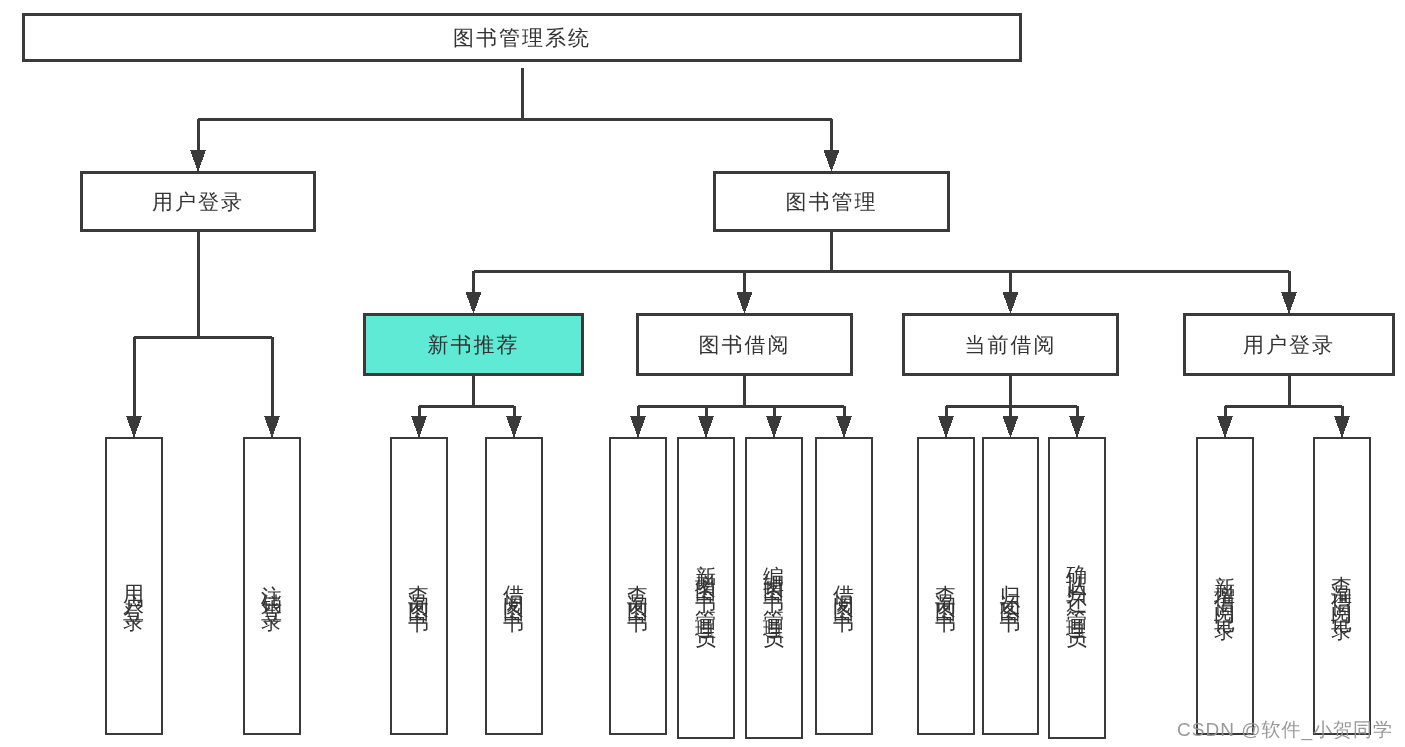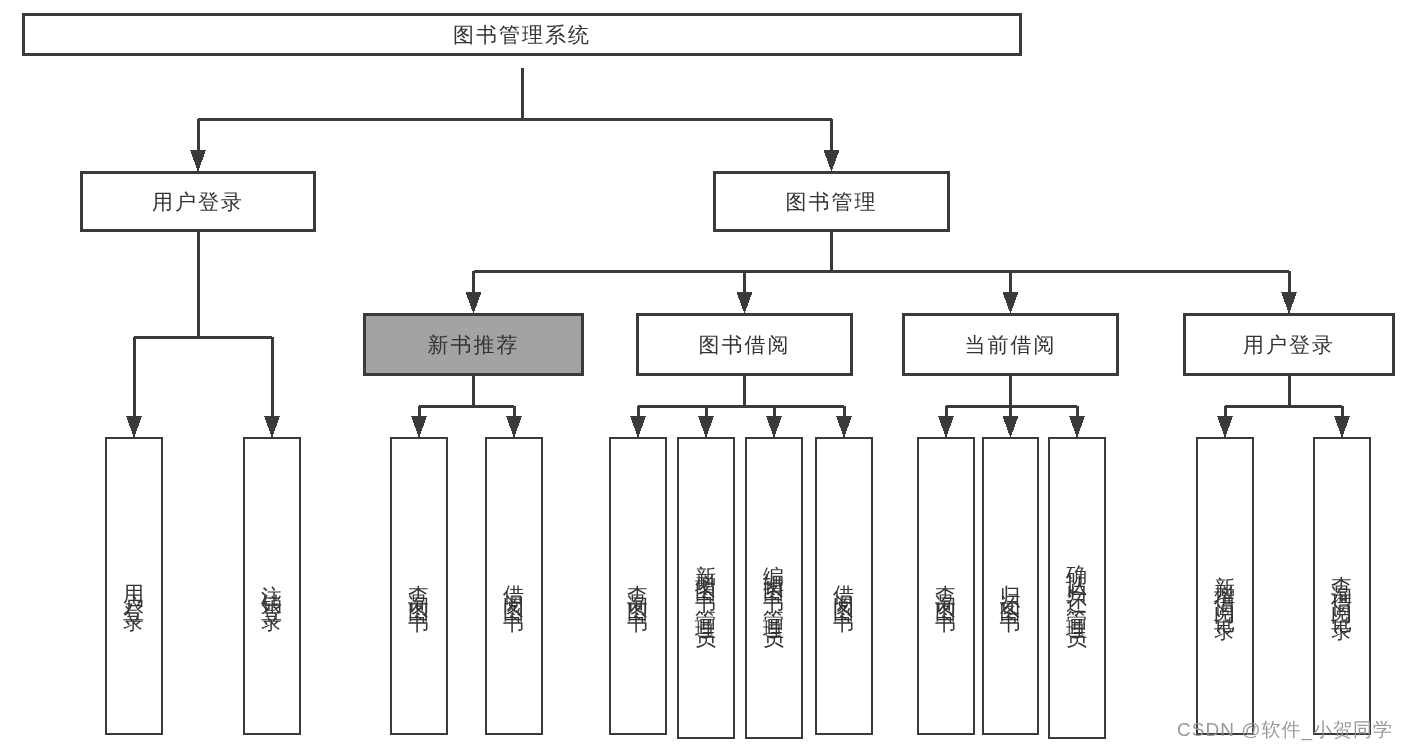--- a/index.html
+++ b/index.html
@@ -111,36 +111,36 @@
       <line x1="1077" y1="406" x2="1077" y2="420" stroke="#3a3a3a" stroke-width="3"></line>
       <polygon points="1077,438 1069,416 1085,416" fill="#3a3a3a"></polygon>
       <line x1="1289" y1="376" x2="1289" y2="406" stroke="#3a3a3a" stroke-width="3"></line>
       <line x1="1225" y1="406" x2="1342" y2="406" stroke="#3a3a3a" stroke-width="3"></line>
       <line x1="1225" y1="406" x2="1225" y2="420" stroke="#3a3a3a" stroke-width="3"></line>
       <polygon points="1225,438 1217,416 1233,416" fill="#3a3a3a"></polygon>
       <line x1="1342" y1="406" x2="1342" y2="420" stroke="#3a3a3a" stroke-width="3"></line>
       <polygon points="1342,438 1334,416 1350,416" fill="#3a3a3a"></polygon>
     </svg>
   <div class="watermark">CSDN @软件_小贺同学</div>
-<div class="node h-node" style="left: 22px; top: 13px; width: 1000px; height: 43px; border-color: rgb(58, 58, 58); background: rgb(255, 255, 255);">
+<div class="node h-node" style="left: 22px; top: 13px; width: 1000px; height: 49px; border-color: rgb(58, 58, 58); background: rgb(255, 255, 255);">
       <span class="label" style="color: rgb(51, 51, 51);">图书管理系统</span>
     </div>
     <div class="node h-node" style="left: 80px; top: 171px; width: 236px; height: 61px; border-color: rgb(58, 58, 58); background: rgb(255, 255, 255);">
       <span class="label" style="color: rgb(51, 51, 51);">用户登录</span>
     </div>
     <div class="node h-node" style="left: 713px; top: 171px; width: 237px; height: 61px; border-color: rgb(58, 58, 58); background: rgb(255, 255, 255);">
       <span class="label" style="color: rgb(51, 51, 51); font-family: Liberation Mono, monospace;">图书管理</span>
     </div>
     <div class="node v-node" style="left: 105px; top: 437px; width: 58px; height: 298px; border-color: rgb(58, 58, 58); background: rgb(255, 255, 255);">
       <span class="label" style="color: rgb(51, 51, 51);">用户登录</span>
     </div>
     <div class="node v-node" style="left: 243px; top: 437px; width: 58px; height: 298px; border-color: rgb(58, 58, 58); background: rgb(255, 255, 255);">
       <span class="label" style="color: rgb(51, 51, 51);">注销登录</span>
     </div>
-    <div class="node h-node" style="left: 363px; top: 313px; width: 221px; height: 63px; border-color: rgb(58, 58, 58); background: #a3a3a3;">
+    <div class="node h-node" style="left: 363px; top: 313px; width: 221px; height: 63px; border-color: rgb(58, 58, 58); background: #5eead4;">
       <span class="label" style="color: rgb(51, 51, 51);">新书推荐</span>
     </div>
     <div class="node h-node" style="left: 636px; top: 313px; width: 217px; height: 63px; border-color: rgb(58, 58, 58); background: rgb(255, 255, 255);">
       <span class="label" style="color: rgb(51, 51, 51);">图书借阅</span>
     </div>
     <div class="node h-node" style="left: 902px; top: 313px; width: 217px; height: 63px; border-color: rgb(58, 58, 58); background: rgb(255, 255, 255);">
       <span class="label" style="color: rgb(51, 51, 51);">当前借阅</span>
     </div>
     <div class="node h-node" style="left: 1183px; top: 313px; width: 212px; height: 63px; border-color: rgb(58, 58, 58); background: rgb(255, 255, 255);">
       <span class="label" style="color: rgb(51, 51, 51);">用户登录</span>

